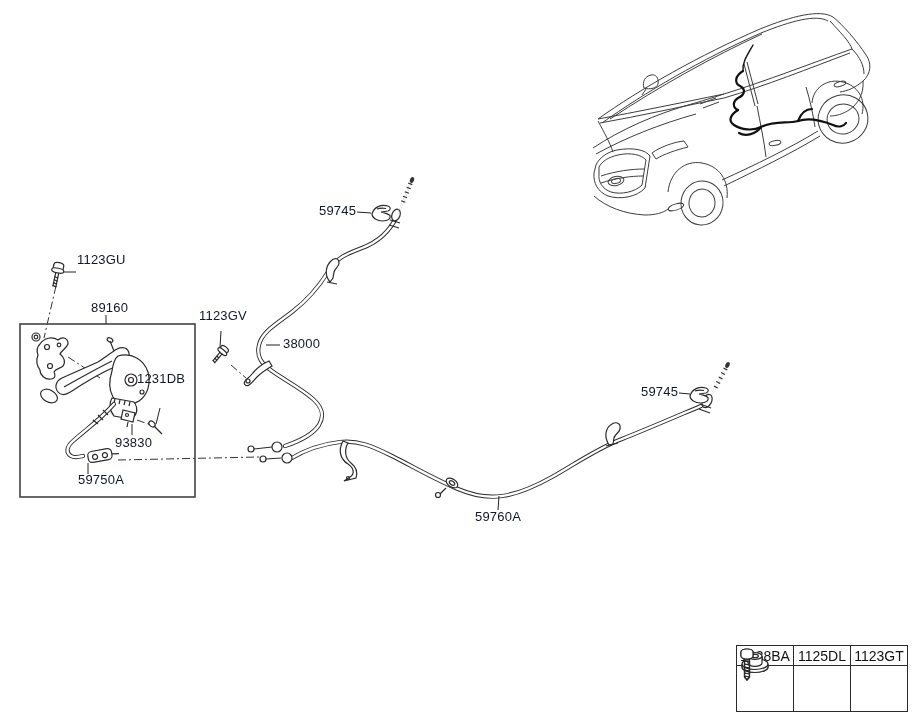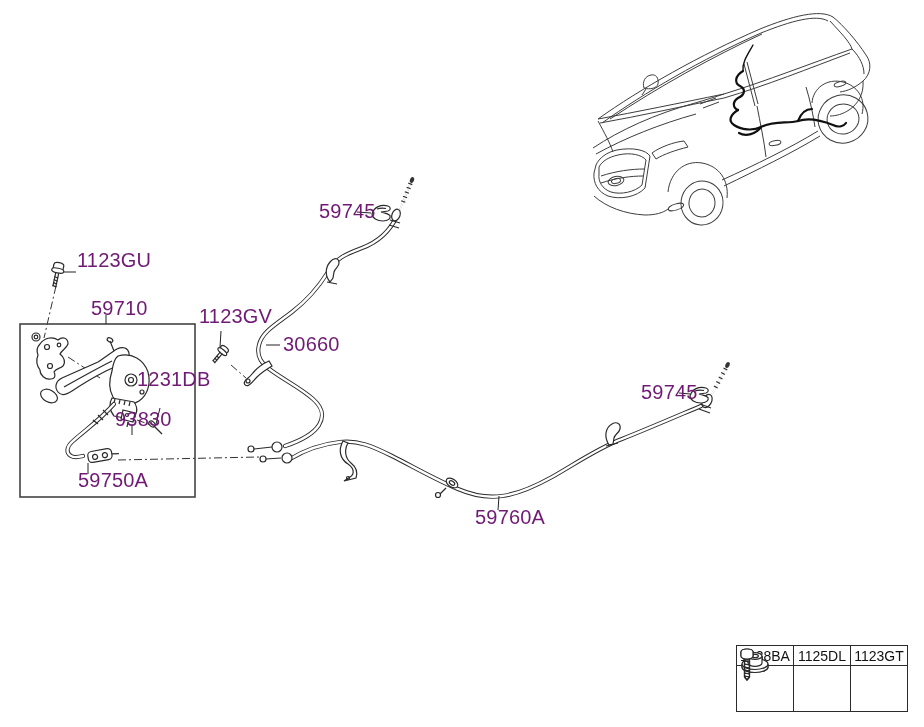--- a/index.html
+++ b/index.html
@@ -1,19 +1,19 @@
 <!DOCTYPE html>
 <html><head>
 <meta charset="utf-8">
 <style>
   html,body{margin:0;padding:0;background:#fff;}
   #stage{position:relative;width:924px;height:727px;background:#fff;overflow:hidden;
          font-family:"Liberation Sans",sans-serif;color:#111;}
   svg{position:absolute;left:0;top:0;}
-  .part-label{position:absolute;font-size:20px;line-height:14px;color:#701a75;white-space:nowrap;letter-spacing:.2px;}
+  .part-label{position:absolute;font-size:13px;line-height:14px;color:#0f172a;white-space:nowrap;letter-spacing:.2px;}
   .tube-out{stroke:#2a2a2a;stroke-width:4.2;fill:none;stroke-linecap:round;}
   .tube-in{stroke:#ffffff;stroke-width:2.4;fill:none;stroke-linecap:round;}
   .ln{stroke:#2a2a2a;stroke-width:1.2;fill:none;}
   .lnw{stroke:#2a2a2a;stroke-width:1.2;fill:#fff;}
   .car{stroke:#3d3d3d;stroke-width:1;fill:none;}
   .harn{stroke:#101010;stroke-width:2.2;fill:none;stroke-linecap:round;}
   .dash{stroke:#333;stroke-width:1;fill:none;stroke-dasharray:8 3 2 3;}
   .leader{stroke:#222;stroke-width:1;fill:none;}
   #fastener-table{position:absolute;left:736px;top:645px;border-collapse:collapse;table-layout:fixed;}
   #fastener-table th,#fastener-table td{border:1.6px solid #2b2b2b;width:56px;padding:0;text-align:center;}
@@ -186,27 +186,27 @@
       <path class="leader" d="M357,212 L371,213"></path>
       <path class="leader" d="M679,393 L690,394"></path>
       <path class="leader" d="M160,408 L156,424"></path>
       <path class="leader" d="M132,435 L132,424"></path>
       <path class="leader" d="M88,474 L88,463"></path>
       <path class="leader" d="M498,510 L499,496"></path>
     </g>
   </svg>
 
   <div class="part-label" style="left:77px;top:253px">1123GU</div>
-  <div class="part-label" style="left:91px;top:301px">59710</div>
+  <div class="part-label" style="left:91px;top:301px">89160</div>
   <div class="part-label" style="left:199px;top:309px">1123GV</div>
-  <div class="part-label" style="left:283px;top:337px">30660</div>
+  <div class="part-label" style="left:283px;top:337px">38000</div>
   <div class="part-label" style="left:319px;top:204px">59745</div>
   <div class="part-label" style="left:641px;top:385px">59745</div>
   <div class="part-label" style="left:137px;top:372px">1231DB</div>
-  <div class="part-label" style="left:115px;top:412px">93830</div>
+  <div class="part-label" style="left:115px;top:436px">93830</div>
   <div class="part-label" style="left:78px;top:473px">59750A</div>
   <div class="part-label" style="left:475px;top:510px">59760A</div>
 
   <table id="fastener-table">
     <tbody>
         <tr>
       <th>1338BA</th>
       <th>1125DL</th>
       <th>1123GT</th>
     </tr>

